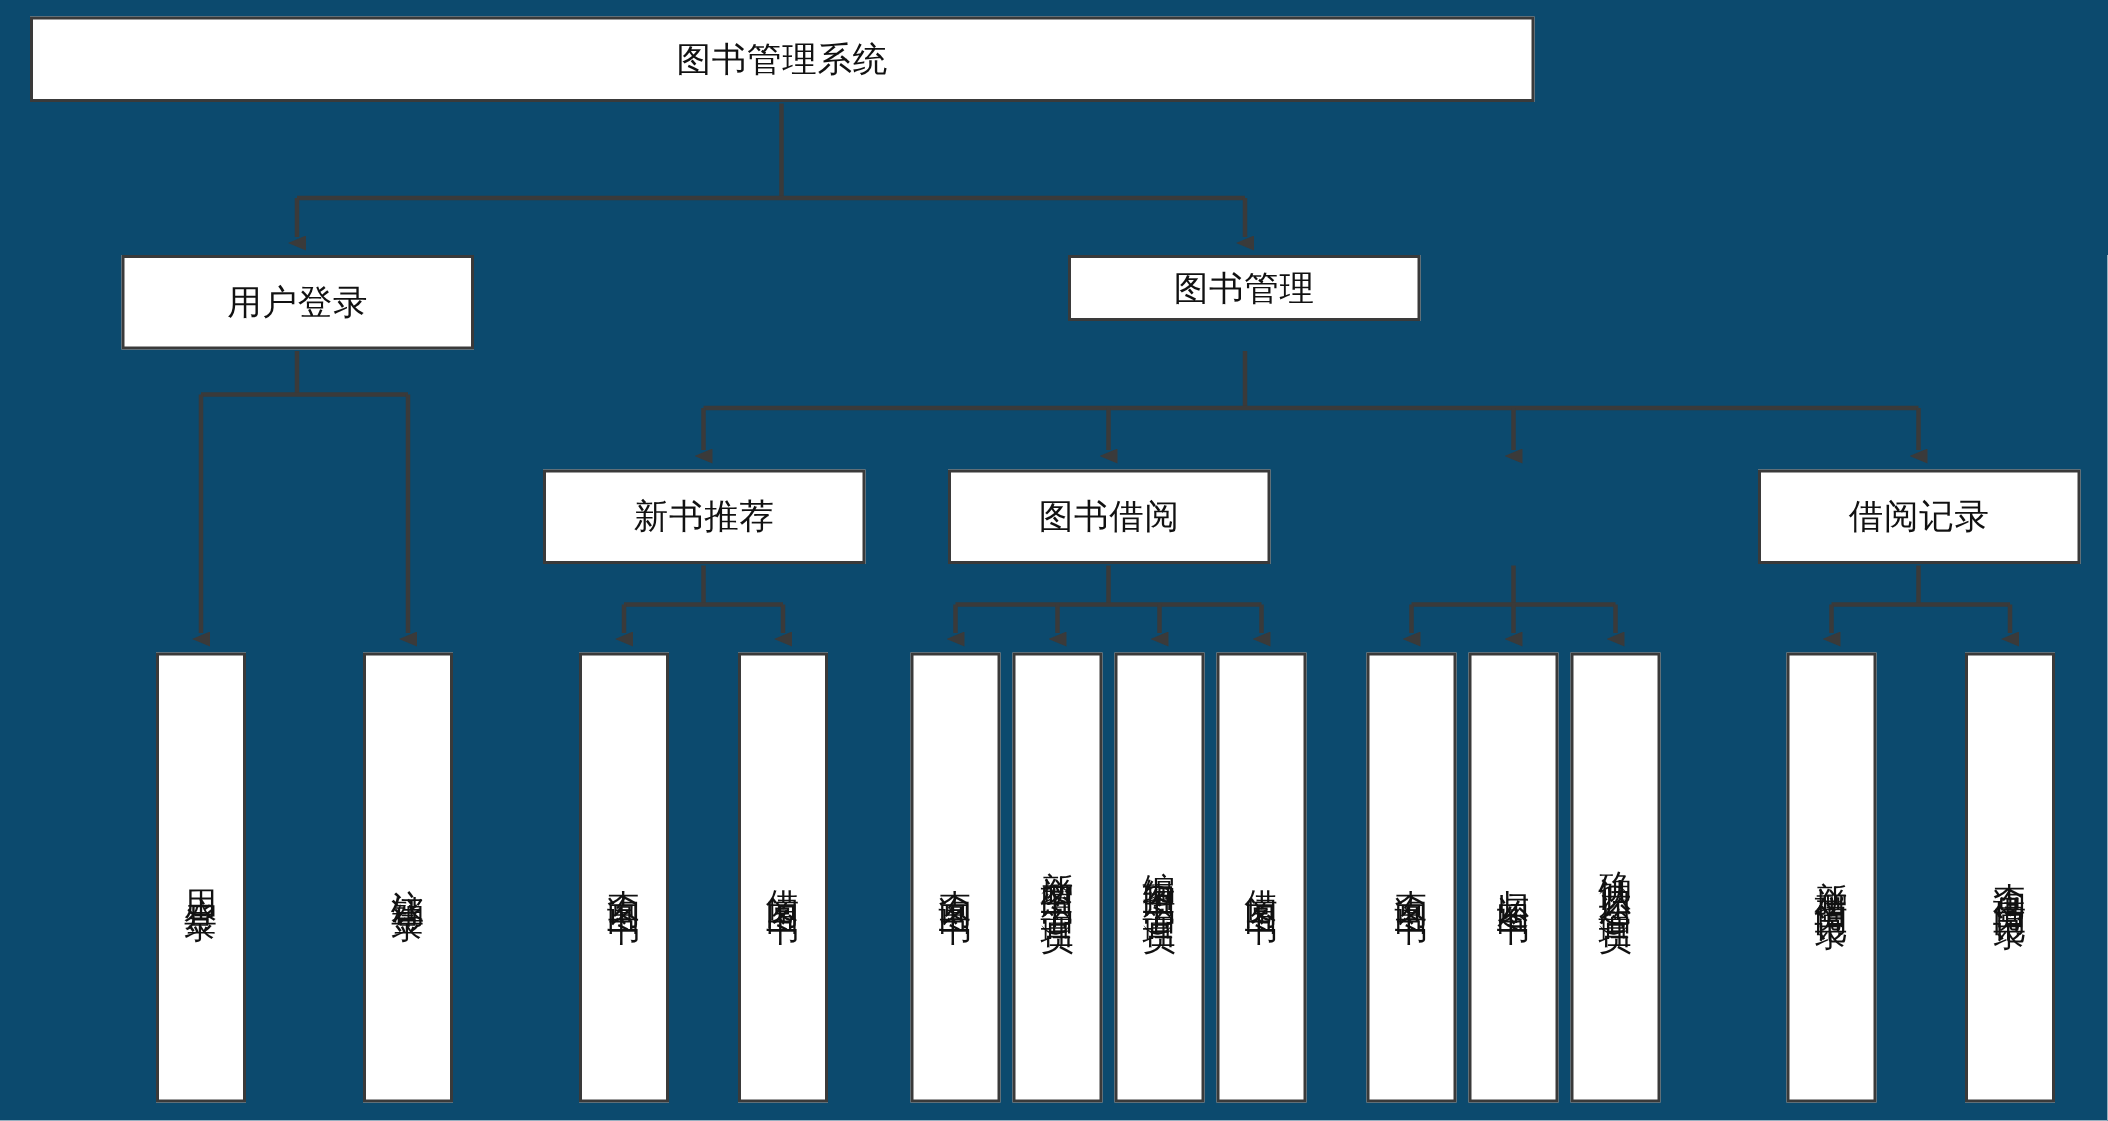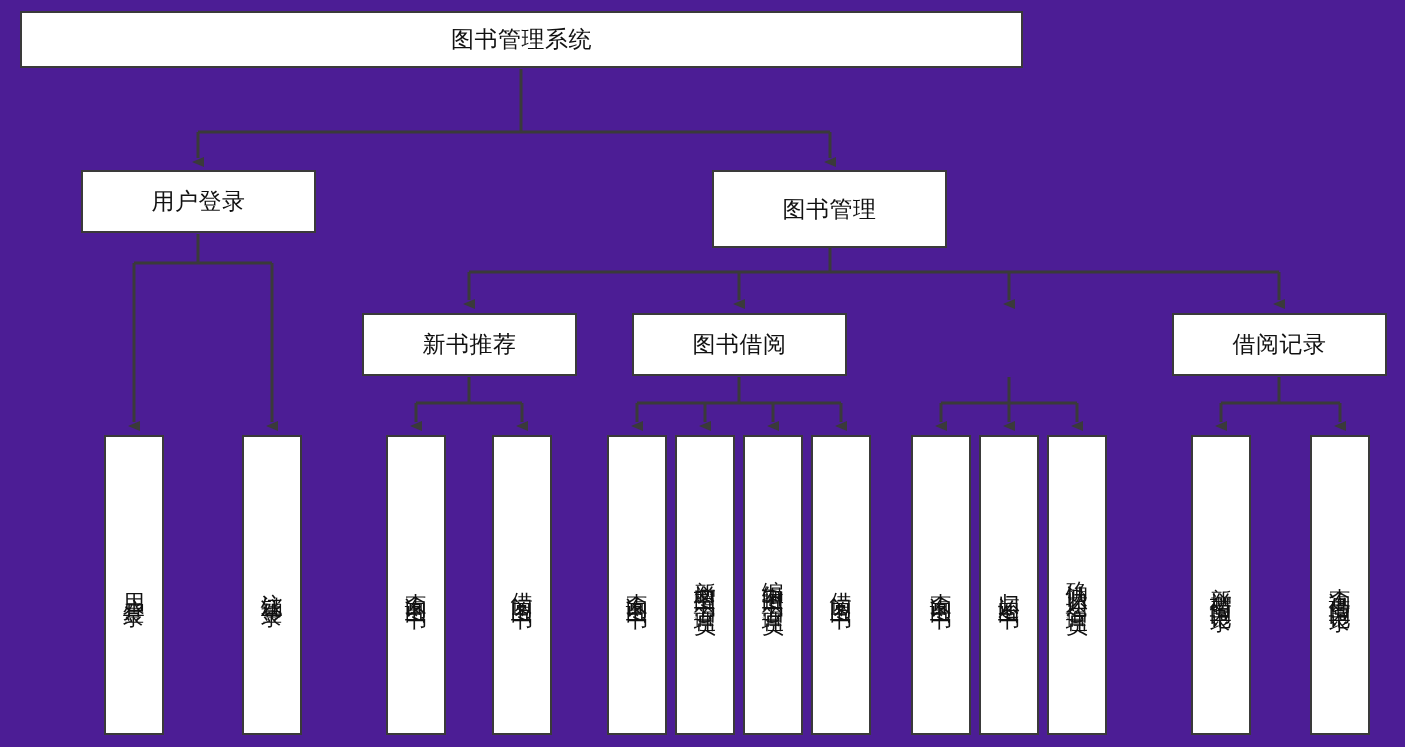--- a/index.html
+++ b/index.html
@@ -8,21 +8,21 @@
     background: #ffffff;
   }
   body {
     font-family: "Liberation Sans", "DejaVu Sans", sans-serif;
     color: #111111;
   }
   #canvas {
     position: relative;
     width: 1405px;
     height: 747px;
-    background: #4c1d95;
+    background: #0c4a6e;
     overflow: hidden;
   }
   svg#edges {
     position: absolute;
     left: 0;
     top: 0;
     width: 1405px;
     height: 747px;
     pointer-events: none;
   }
@@ -124,21 +124,21 @@
   </svg>
 
   <div class="node" style="left:20px; top:11px; width:1003px; height:57px;">
     <span class="label">图书管理系统</span>
   </div>
 
   <div class="node" style="left:81px; top:170px; width:235px; height:63px;">
     <span class="label">用户登录</span>
   </div>
 
-  <div class="node" style="left:712px; top:170px; width:235px; height:78px;">
+  <div class="node" style="left:712px; top:170px; width:235px; height:44px;">
     <span class="label">图书管理</span>
   </div>
 
   <div class="node" style="left:632px; top:313px; width:215px; height:63px;">
     <span class="label">图书借阅</span>
   </div>
 
   <div class="node" style="left:362px; top:313px; width:215px; height:63px;">
     <span class="label">新书推荐</span>
   </div>

